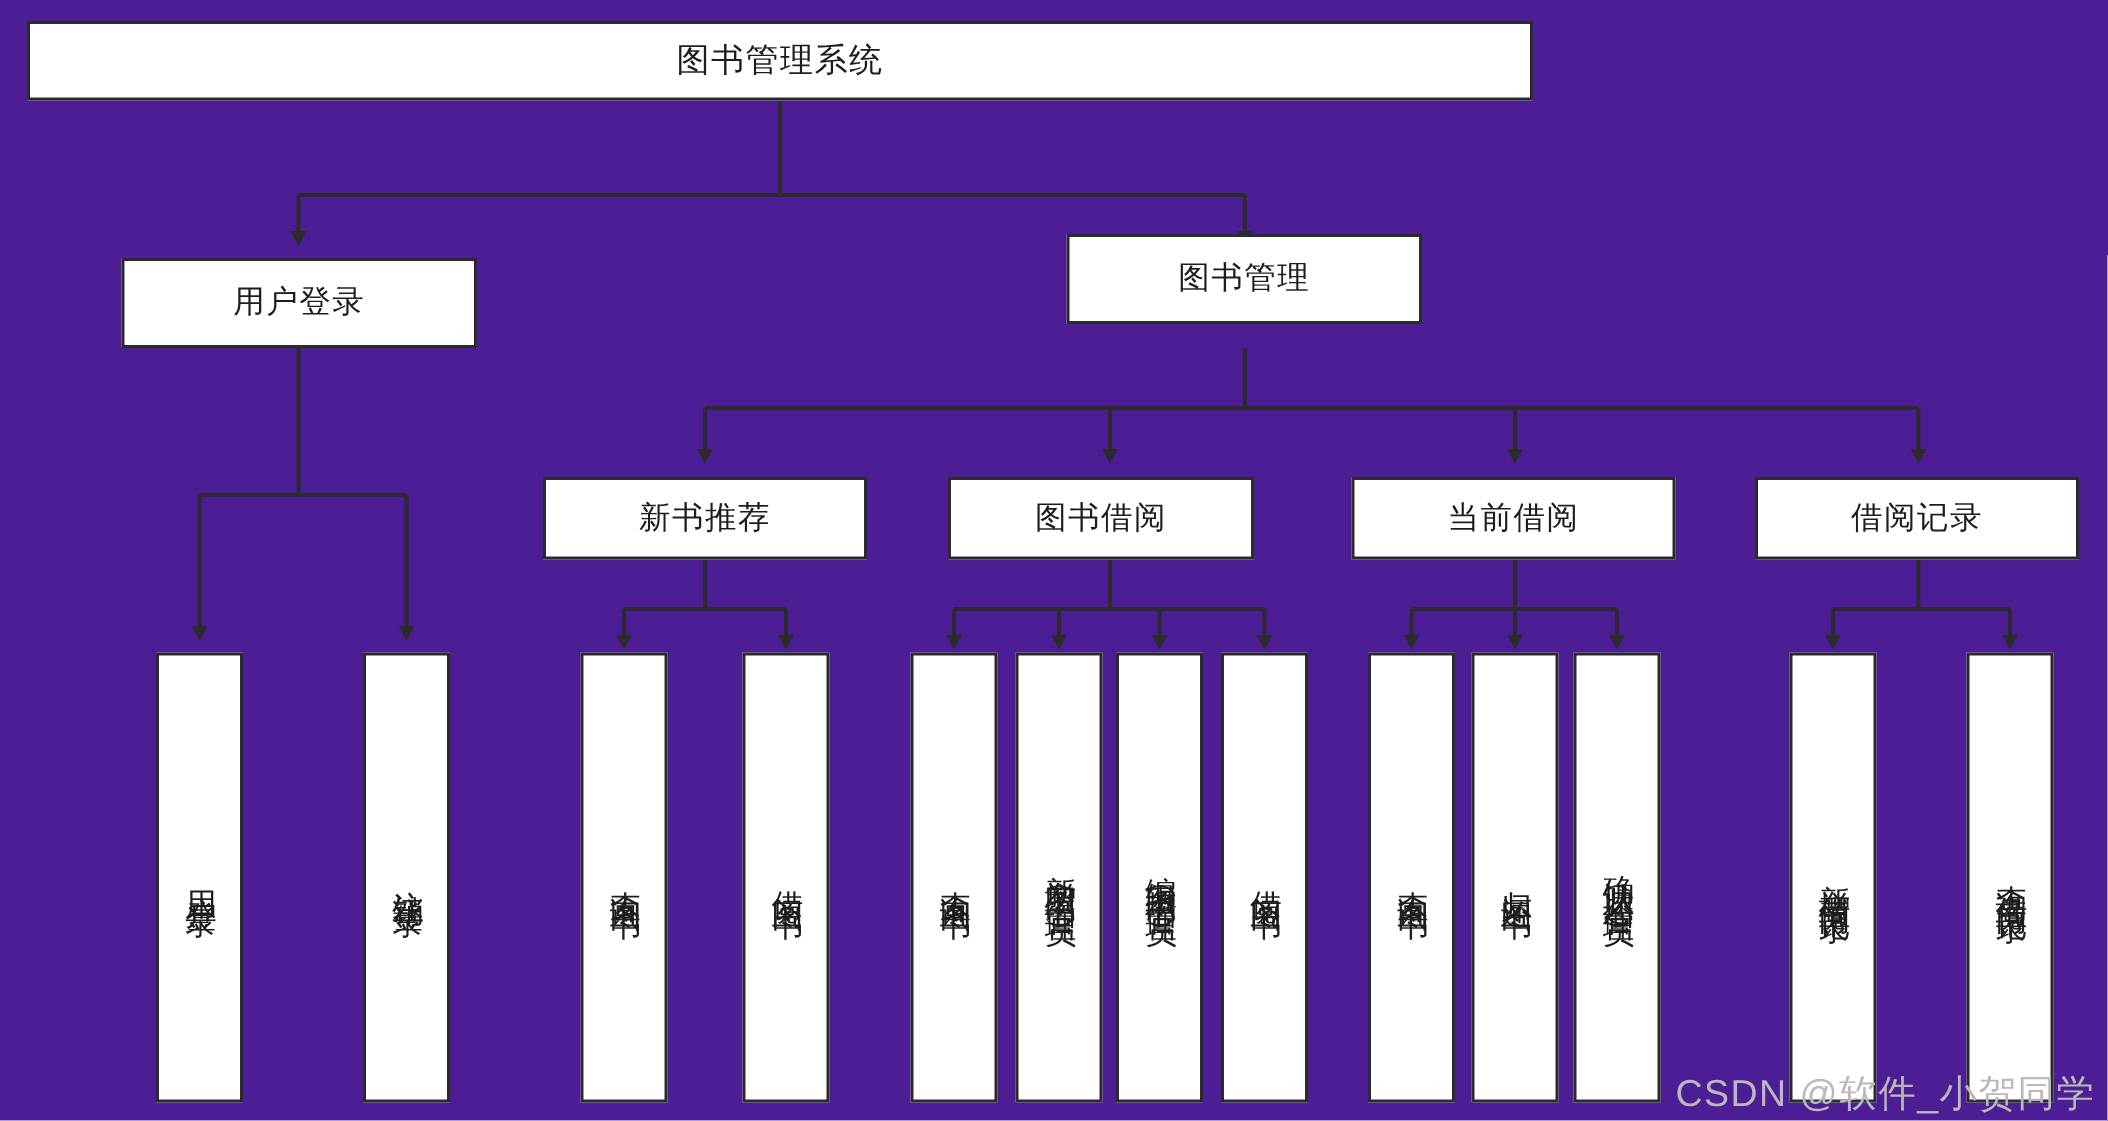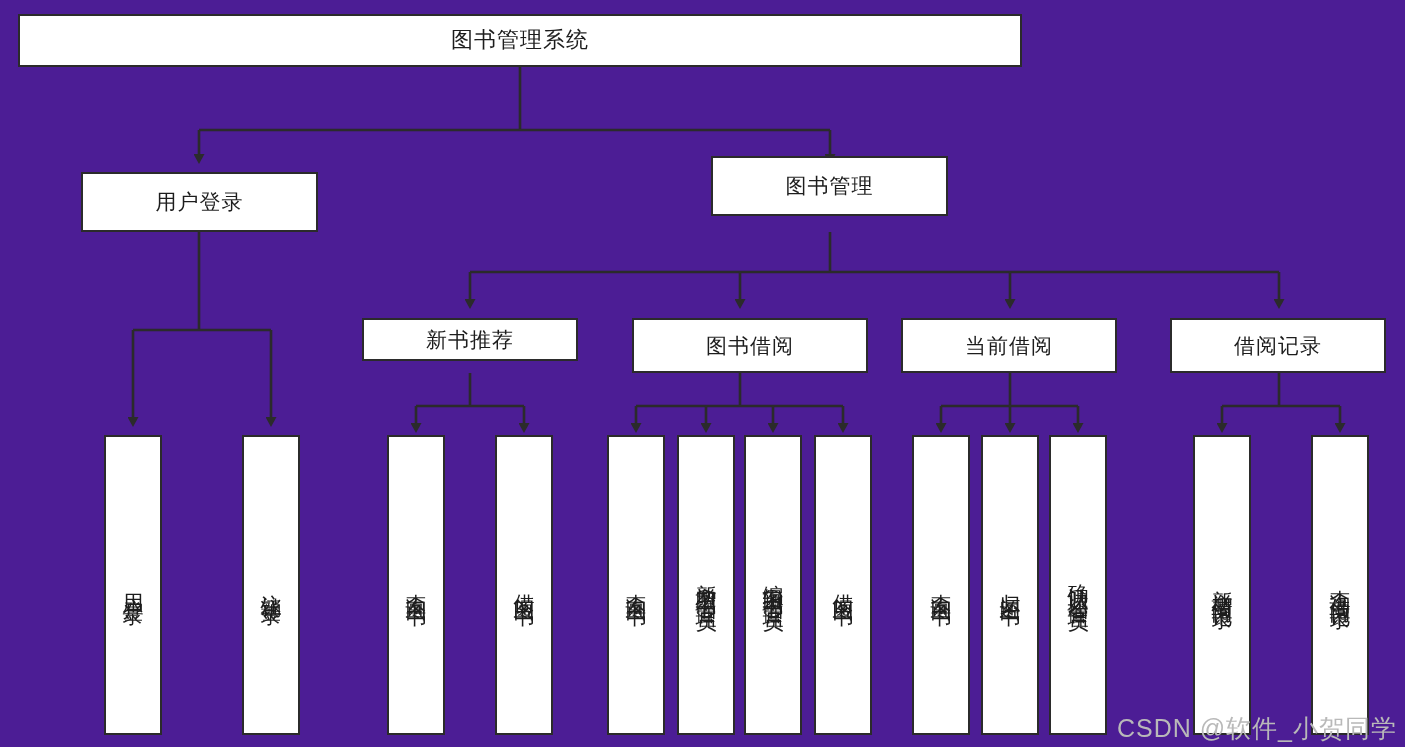--- a/index.html
+++ b/index.html
@@ -121,24 +121,24 @@
     <span class="label">图书管理系统</span>
   </div>
 
   <div class="node h" style="left:81px;top:172px;width:237px;height:60px;">
     <span class="label">用户登录</span>
   </div>
   <div class="node h" style="left:711px;top:156px;width:237px;height:60px;">
     <span class="label">图书管理</span>
   </div>
 
-  <div class="node h" style="left:362px;top:318px;width:216px;height:43px;text-align:right;">
+  <div class="node h" style="left:362px;top:318px;width:216px;height:55px;text-align:right;">
     <span class="label">新书推荐</span>
   </div>
-  <div class="node h" style="left:632px;top:318px;width:236px;height:55px;text-align:center;">
+  <div class="node h" style="left:632px;top:318px;width:204px;height:55px;text-align:center;">
     <span class="label">图书借阅</span>
   </div>
   <div class="node h" style="left:1170px;top:318px;width:216px;height:55px;">
     <span class="label">借阅记录</span>
   </div>
   <div class="node h" style="left:901px;top:318px;width:216px;height:55px;">
     <span class="label">当前借阅</span>
   </div>
 
   <div class="node v" style="left:104px;top:435px;width:58px;height:300px;">

